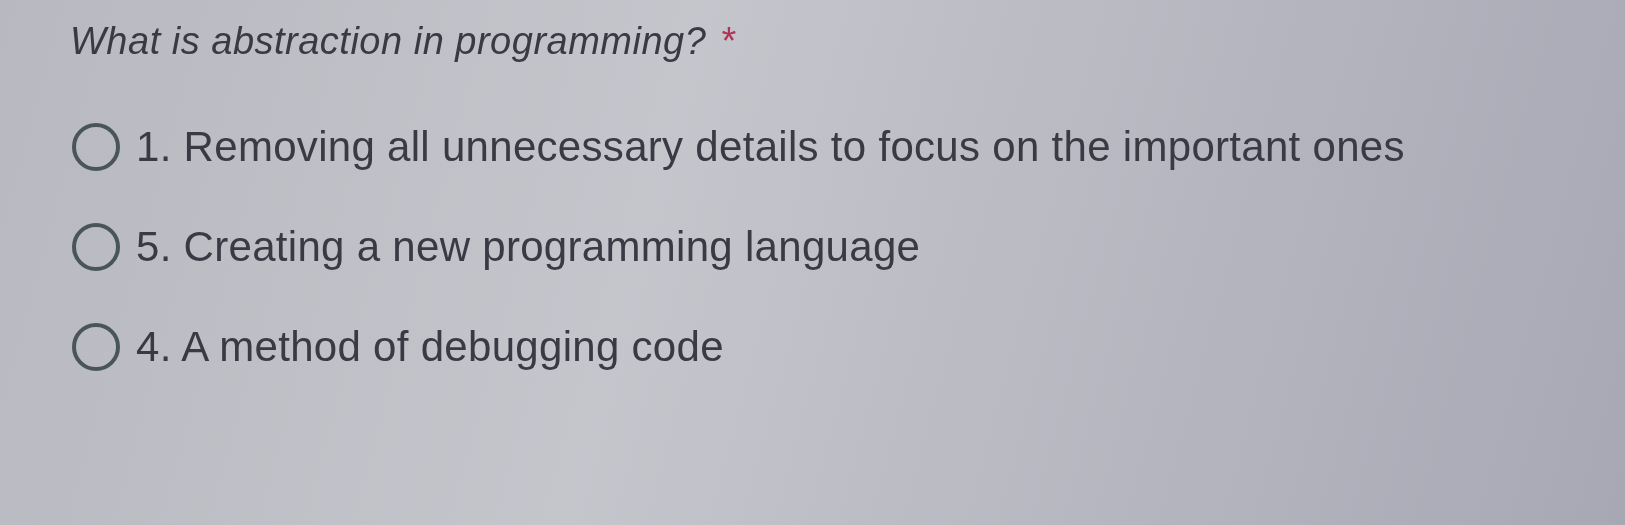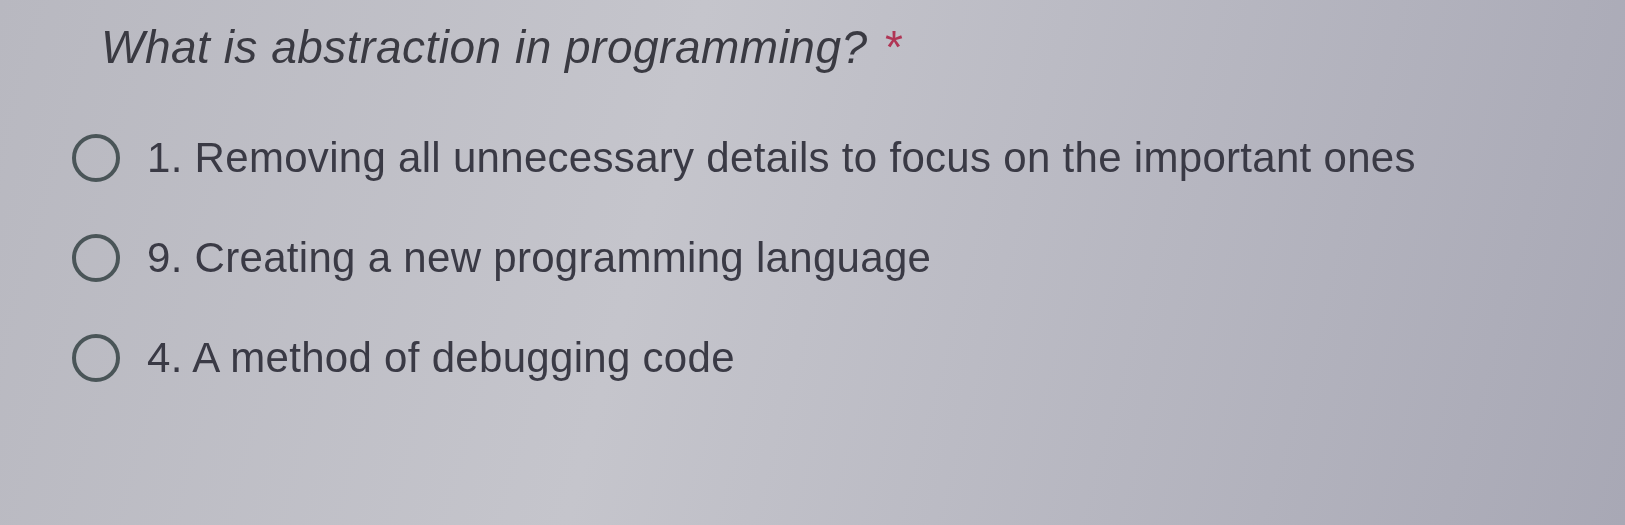--- a/index.html
+++ b/index.html
@@ -14,42 +14,41 @@
       background: linear-gradient(105deg, #b8b8c0 0%, #c5c5cc 40%, #a8a8b5 100%);
       padding: 20px 60px 20px 70px;
       color: #3a3a42;
       overflow: hidden;
     }
     .question-container {
       display: flex;
       flex-direction: column;
     }
     .question-text {
-      font-size: 46px;
+      font-size: 38px;
       font-style: italic;
       color: #3a3a42;
       margin-bottom: 60px;
       letter-spacing: 0.5px;
-      margin-left: 31px;
     }
     .required-asterisk {
       color: #b03555;
       font-style: normal;
       margin-left: 4px;
     }
     .options-list {
       display: flex;
       flex-direction: column;
       gap: 52px;
       padding-left: 2px;
     }
     .option-row {
       display: flex;
       align-items: center;
-      gap: 27px;
+      gap: 16px;
     }
     .radio-circle {
       width: 48px;
       height: 48px;
       border: 4px solid #4a5558;
       border-radius: 50%;
       flex-shrink: 0;
       background: transparent;
       cursor: pointer;
     }
@@ -70,21 +69,21 @@
   </div>
 
   <div class="options-list">
     <div class="option-row">
       <div class="radio-circle"></div>
       <span class="option-label">1. Removing all unnecessary details to focus on the important ones</span>
     </div>
 
     <div class="option-row">
       <div class="radio-circle"></div>
-      <span class="option-label">9. Creating a new programming language</span>
+      <span class="option-label">5. Creating a new programming language</span>
     </div>
 
     <div class="option-row">
       <div class="radio-circle"></div>
       <span class="option-label">4. A method of debugging code</span>
     </div>
   </div>
 </div>
 
 </body></html>

